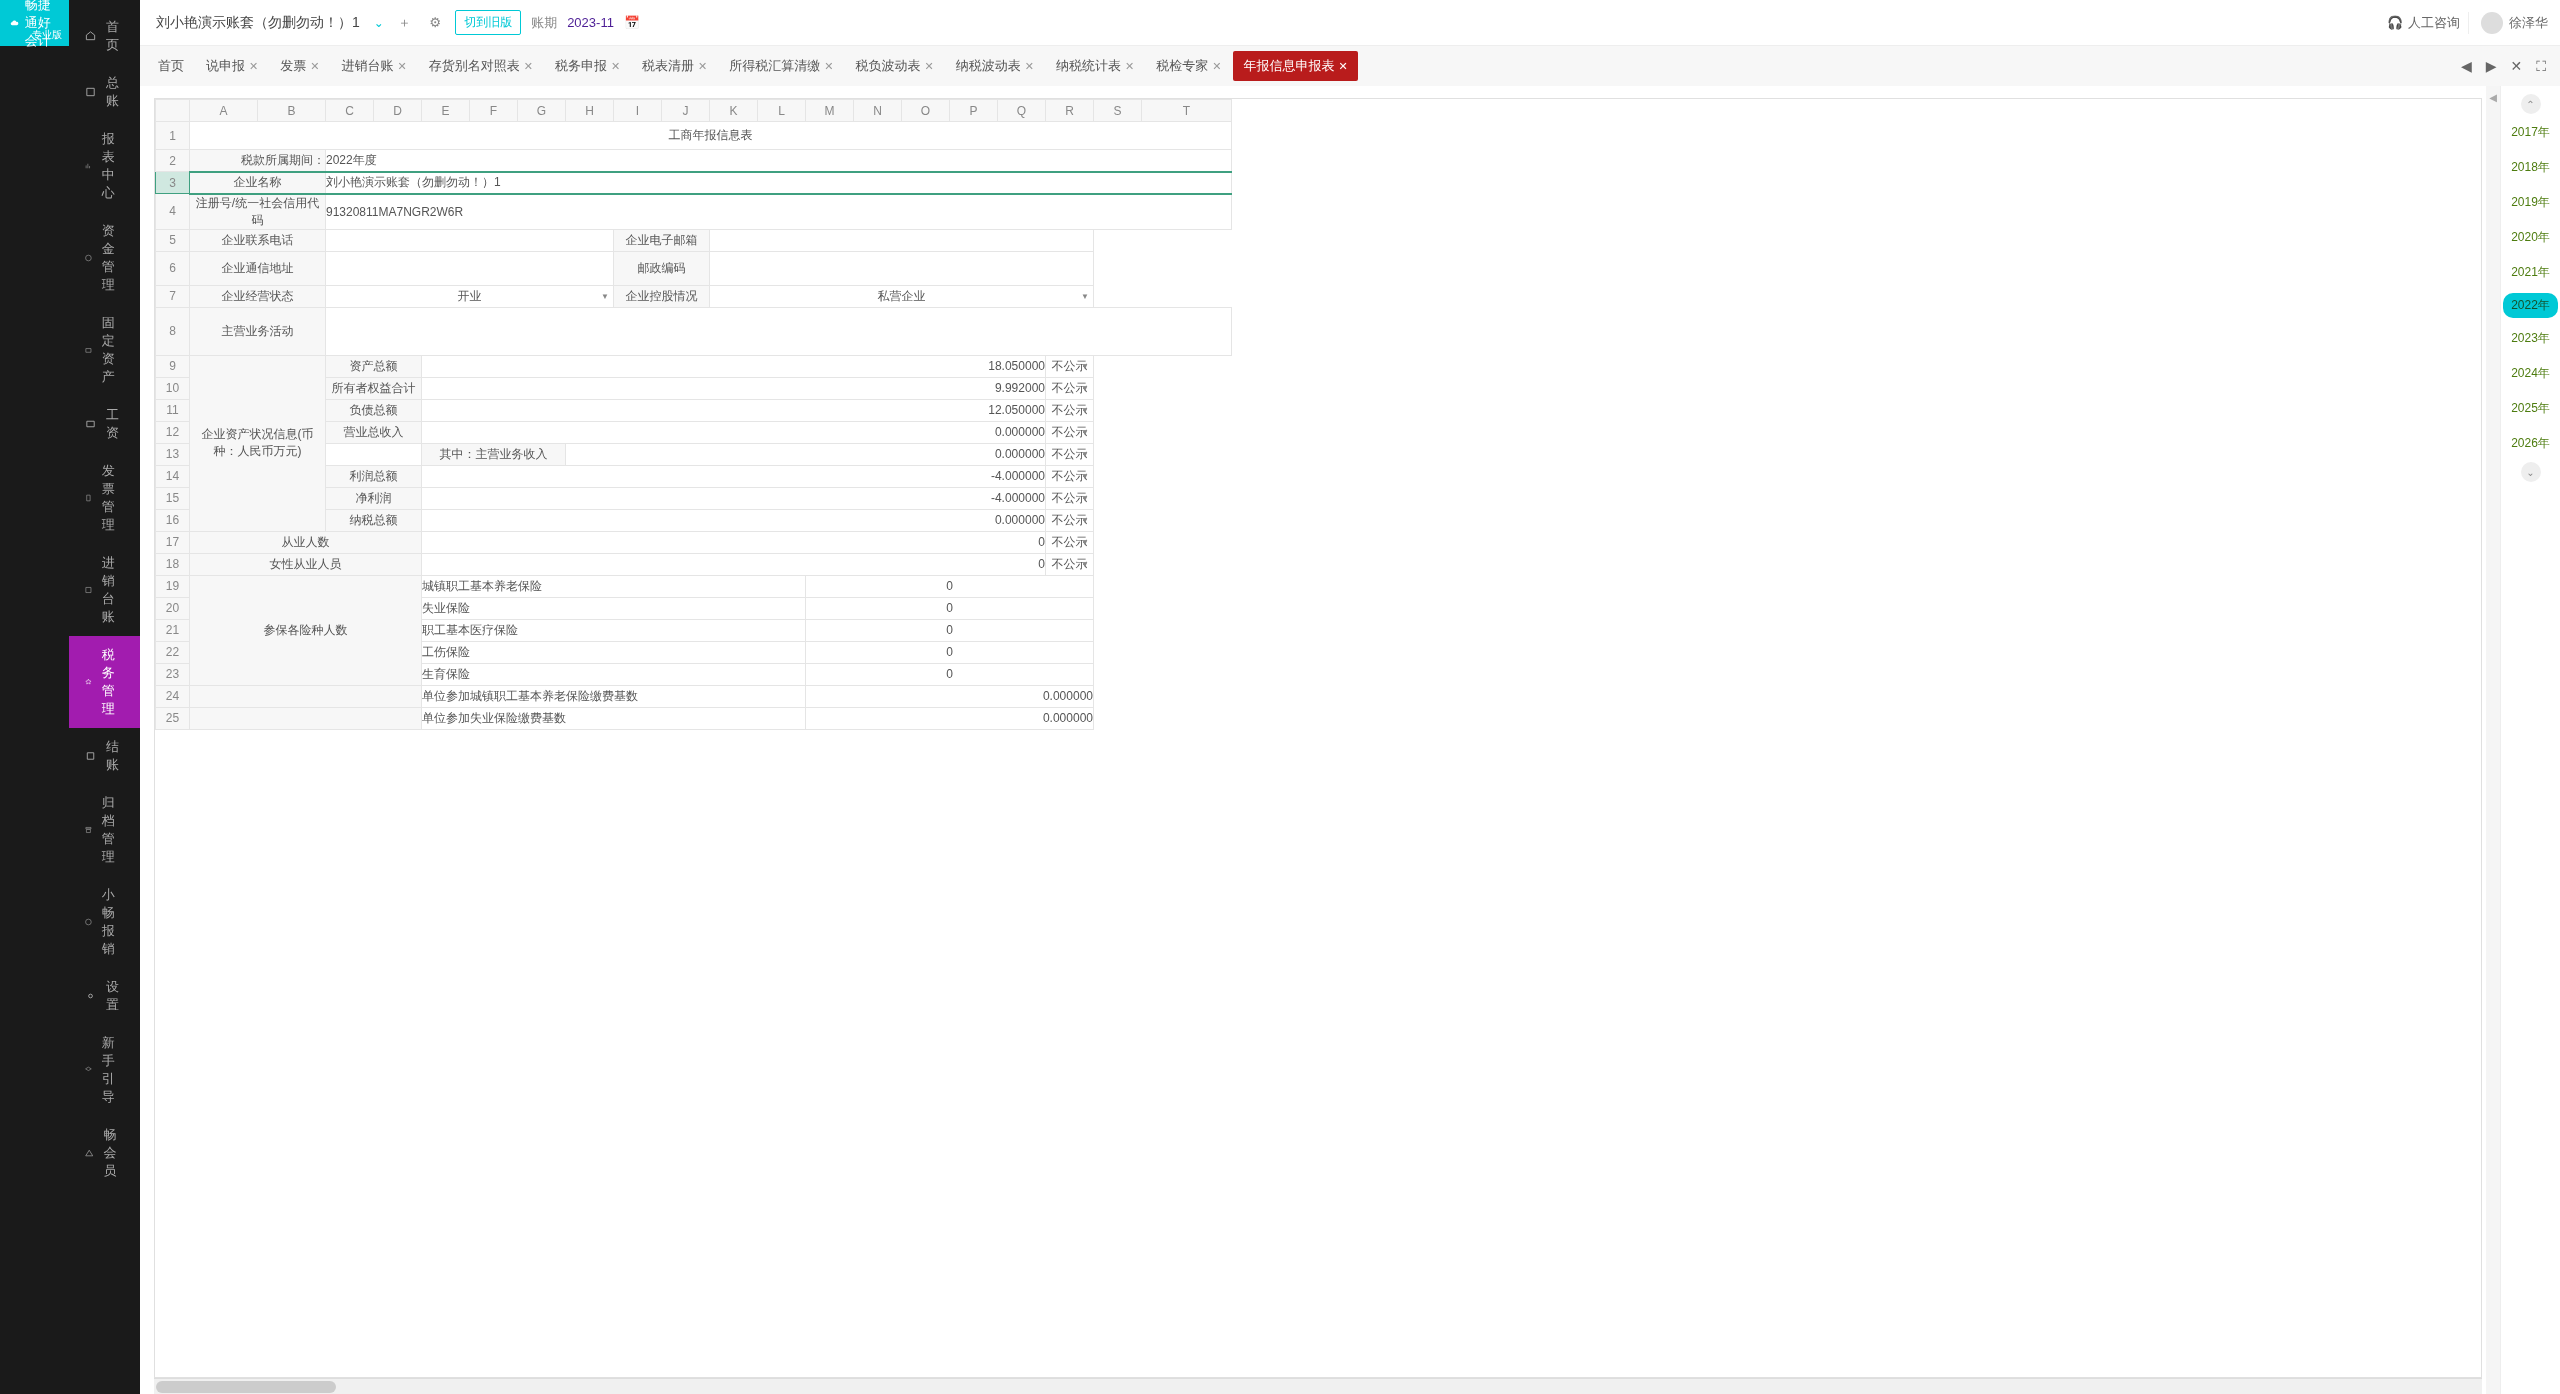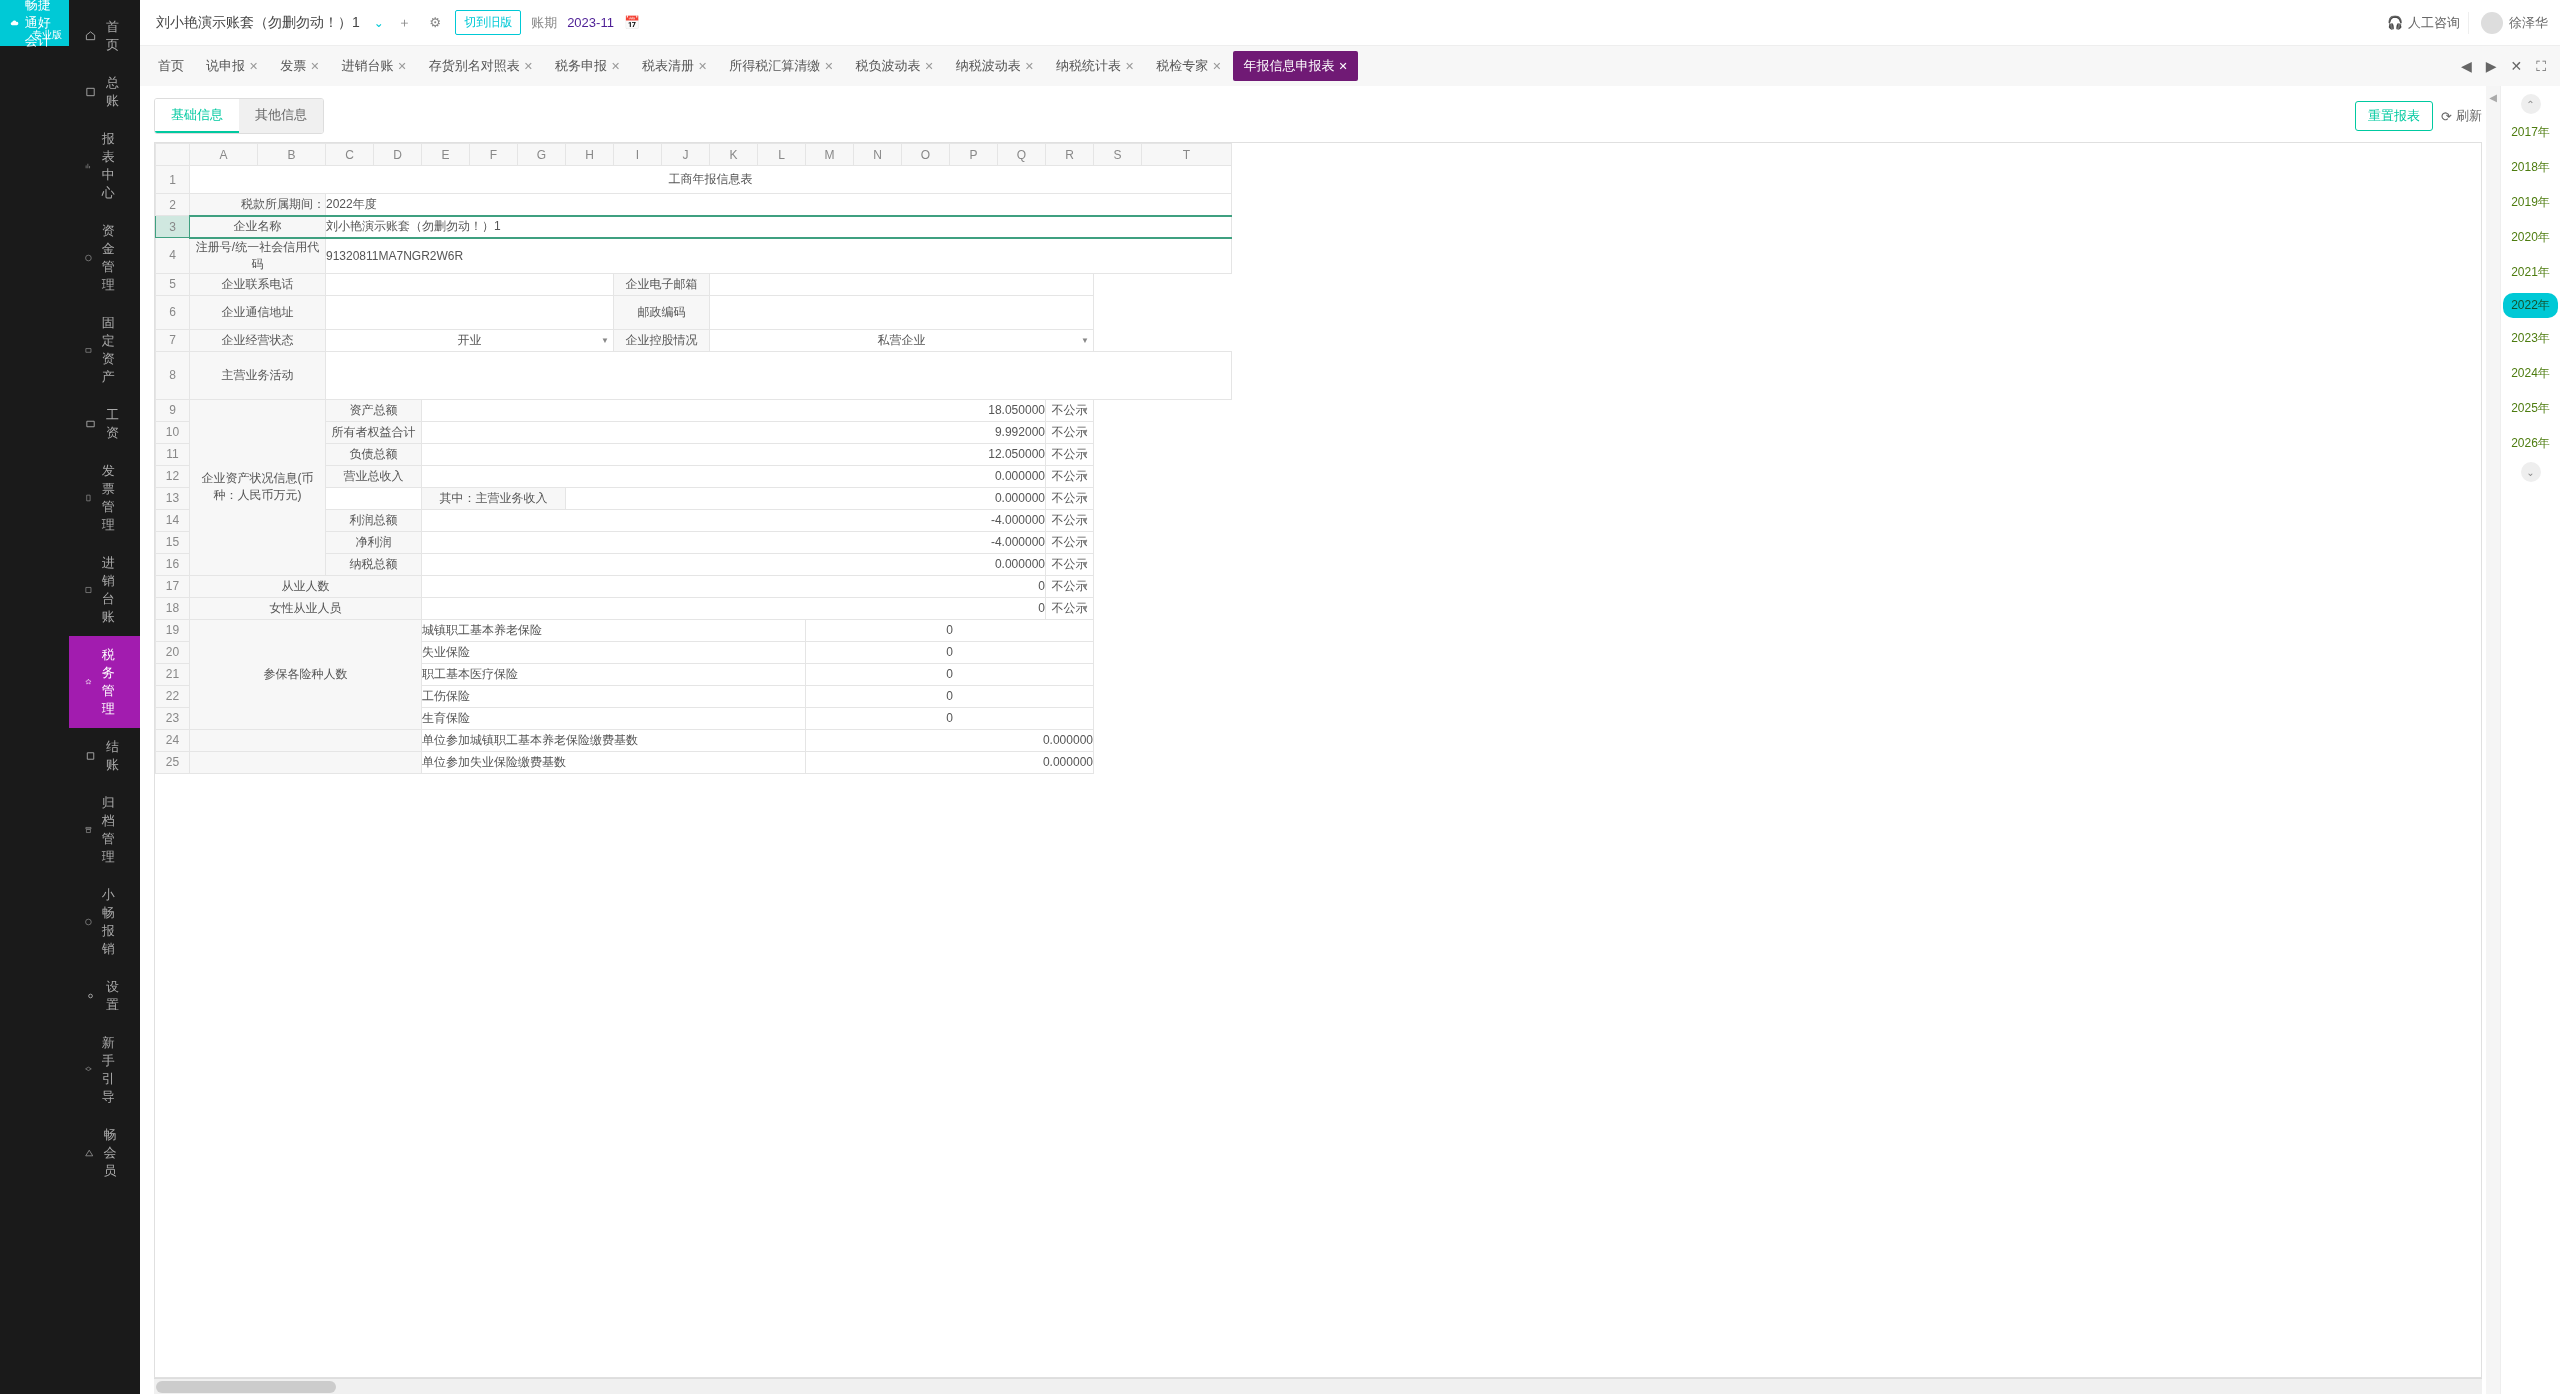--- a/index.html
+++ b/index.html
@@ -21,21 +21,21 @@
 .old-btn{border:1px solid #00c9d6;color:#00c9d6;background:#fff;padding:3px 8px;border-radius:2px;font-size:12px;cursor:pointer;}
 .period-lbl{color:#888;font-size:13px;}
 .period-val{color:#4c1d95;font-size:13px;}
 .topbar-right{margin-left:auto;display:flex;align-items:center;gap:8px;}
 .consult{display:flex;align-items:center;gap:4px;color:#666;}
 .user{display:flex;align-items:center;gap:6px;color:#666;border-left:1px solid #eee;padding-left:12px;}
 .avatar{width:22px;height:22px;border-radius:50%;background:#ddd;}
 .tabbar{height:40px;background:#f7f7f7;display:flex;align-items:center;padding:0 8px;gap:2px;position:relative;}
 .tabs-scroll{display:flex;align-items:center;flex:1;overflow:hidden;gap:2px;}
 .tab{padding:6px 10px;color:#555;font-size:13px;cursor:pointer;display:flex;align-items:center;gap:4px;white-space:nowrap;}
-.tab.active{background:#701a75;color:#fff;border-radius:2px;}
+.tab.active{background:#b91c1c;color:#fff;border-radius:2px;}
 .tab .x{font-size:11px;color:#999;}
 .tab.active .x{color:#fff;}
 .tab-ctrl{display:flex;align-items:center;gap:2px;}
 .tab-ctrl button{background:none;border:none;cursor:pointer;color:#666;padding:4px 6px;font-size:14px;}
 .content{flex:1;display:flex;min-height:0;}
 .sheet-area{flex:1;display:flex;flex-direction:column;min-width:0;padding:12px 4px 0 14px;}
 .sheet-toolbar{display:flex;align-items:center;margin-bottom:8px;}
 .sub-tabs{display:flex;border:1px solid #ddd;border-radius:3px;overflow:hidden;}
 .sub-tab{padding:7px 16px;font-size:13px;cursor:pointer;background:#fff;color:#666;}
 .sub-tab.active{background:#fff;color:#00c9a0;border-bottom:2px solid #00c9a0;}
@@ -253,33 +253,20 @@
       <div class="tab-ctrl">
         <button>◀</button>
         <button>▶</button>
         <button>✕</button>
         <button>⛶</button>
       </div>
     </div>
 
     <div class="content">
       <div class="sheet-area">
-        <div class="sheet-toolbar">
-          <div class="sub-tabs">
-            <div class="sub-tab active">基础信息</div>
-            <div class="sub-tab">其他信息</div>
-          </div>
-          <div class="sheet-toolbar-right">
-            <button class="btn-reset">重置报表</button>
-            <button class="btn-refresh">
-              <span>⟳</span>
-              <span>刷新</span>
-            </button>
-          </div>
-        </div>
 
         <div class="grid-wrap">
           <table class="grid" id="grid">
               <colgroup>
                 <col style="width:34px">
                 <col style="width:68px">
                 <col style="width:68px">
                 <col style="width:48px">
                 <col style="width:48px">
                 <col style="width:48px">

